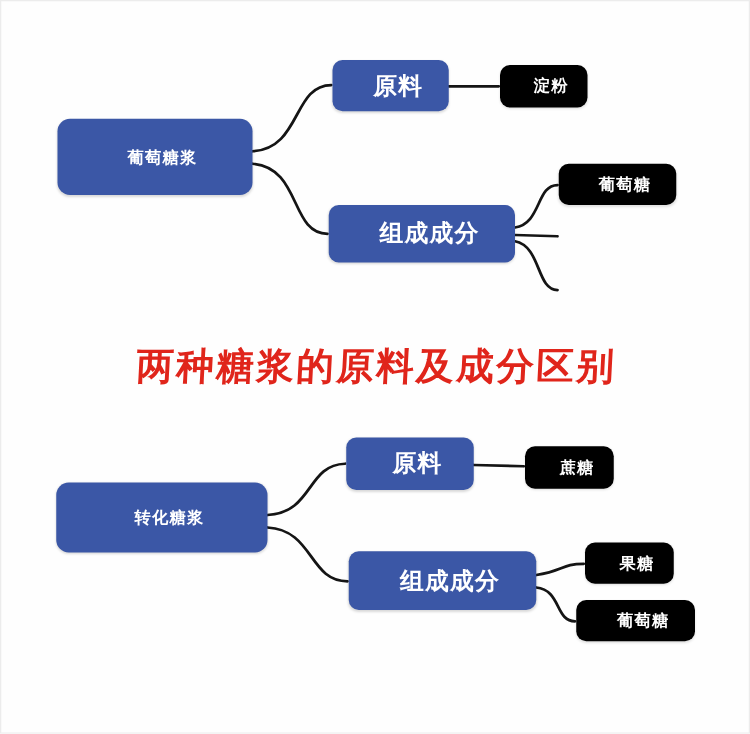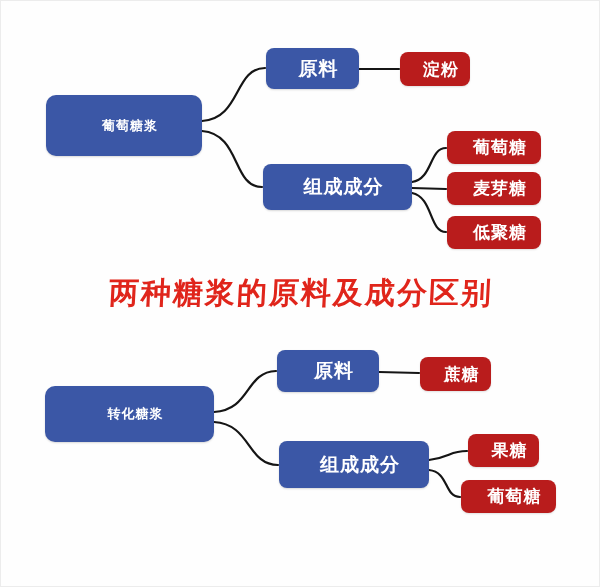--- a/index.html
+++ b/index.html
@@ -49,22 +49,22 @@
     border-radius: 10px;
     box-shadow: 0 1px 2px rgba(0,0,0,0.15);
   }
   .branch {
     background: #3b57a6;
     font-size: 19px;
     border-radius: 8px;
     box-shadow: 0 1px 2px rgba(0,0,0,0.15);
   }
   .leaf {
-    background: #b91c1c;
-    font-size: 17px;
+    background: #000000;
+    font-size: 13px;
     border-radius: 8px;
     box-shadow: 0 1px 2px rgba(0,0,0,0.12);
   }
   .title {
     position: absolute;
     left: 0;
     top: 272px;
     width: 600px;
     text-align: center;
     color: #e0251b;
@@ -99,23 +99,21 @@
   <div class="node root" style="left:45px; top:94px; width:156px; height:61px;">葡萄糖浆</div>
 
   <div class="node branch" style="left:265px; top:47px; width:93px; height:41px;">原料</div>
 
   <div class="node leaf" style="left:399px; top:51px; width:70px; height:34px;">淀粉</div>
 
   <div class="node branch" style="left:262px; top:163px; width:149px; height:46px;">组成成分</div>
 
   <div class="node leaf" style="left:446px; top:130px; width:94px; height:33px;">葡萄糖</div>
 
-  <div class="node leaf" style="left:446px; top:171px; width:94px; height:33px;">麦芽糖</div>
 
-  <div class="node leaf" style="left:446px; top:215px; width:94px; height:33px;">低聚糖</div>
 
   <div class="title">两种糖浆的原料及成分区别</div>
 
   <div class="node root" style="left:44px; top:385px; width:169px; height:56px;">转化糖浆</div>
 
   <div class="node branch" style="left:276px; top:349px; width:102px; height:42px;">原料</div>
 
   <div class="node leaf" style="left:419px; top:356px; width:71px; height:34px;">蔗糖</div>
 
   <div class="node branch" style="left:278px; top:440px; width:150px; height:47px;">组成成分</div>

